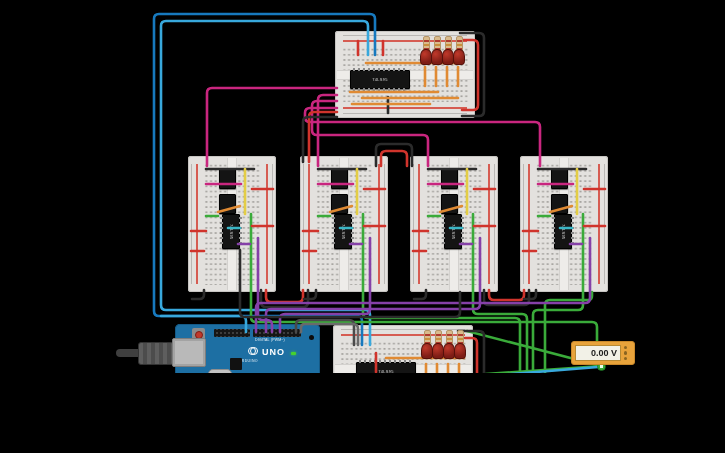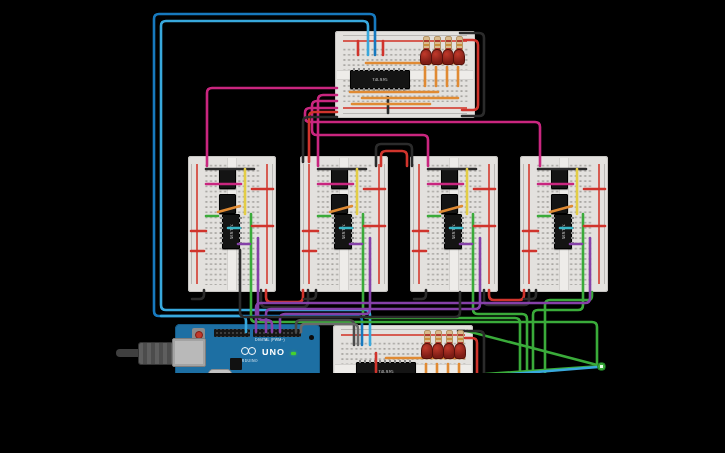--- a/index.html
+++ b/index.html
@@ -1,17 +1,17 @@
 <!DOCTYPE html>
 <html><head>
 <meta charset="utf-8">
 <style>
   html,body{margin:0;padding:0;background:#000;}
   .stage{position:relative;width:725px;height:373px;background:#000;overflow:hidden;
-         font-family:"Liberation Sans",sans-serif;}
+         font-family:"Liberation Sans",sans-serif;text-align:center;}
   
   .bb{position:absolute;background:#e3e1de;border-radius:3px;
       box-shadow:inset 0 0 0 1px #c7c5c2, 0 1px 2px rgba(0,0,0,.6);z-index:1;}
   .bb i{position:absolute;display:block;pointer-events:none;}
   .bb .grid{background-image:radial-gradient(circle,#a6a4a0 .9px,transparent 1.2px);
             background-size:4.7px 5.2px;}
   .bb-h .grid{left:7px;right:7px;top:16px;bottom:16px;}
   .bb-v .grid{top:7px;bottom:7px;left:16px;right:16px;}
   .bb-h .channel{left:2px;right:2px;top:50%;height:8px;transform:translateY(-50%);
      background:#eeecE9;border-top:1px solid #d3d1ce;border-bottom:1px solid #d3d1ce;}
@@ -340,14 +340,24 @@
     <span class="cap c2"></span>
     <span class="hdr h3"></span>
     <span class="hdr h4"></span>
     <span class="tlabel" style="left:62px;top:77px;">POWER</span>
     <span class="tlabel" style="left:104px;top:77px;">ANALOG IN</span>
     <span class="mhole m1"></span>
     <span class="mhole m2"></span>
     <span class="mhole m3"></span>
   </div>
 
+  <div class="meter">
+    <div class="disp">
+      <span class="val">0.00 V</span>
+    </div>
+    <div class="btns">
+      <s></s>
+        <s></s>
+        <s></s>
+    </div>
+  </div>
 
 </div>
 
 </body></html>

